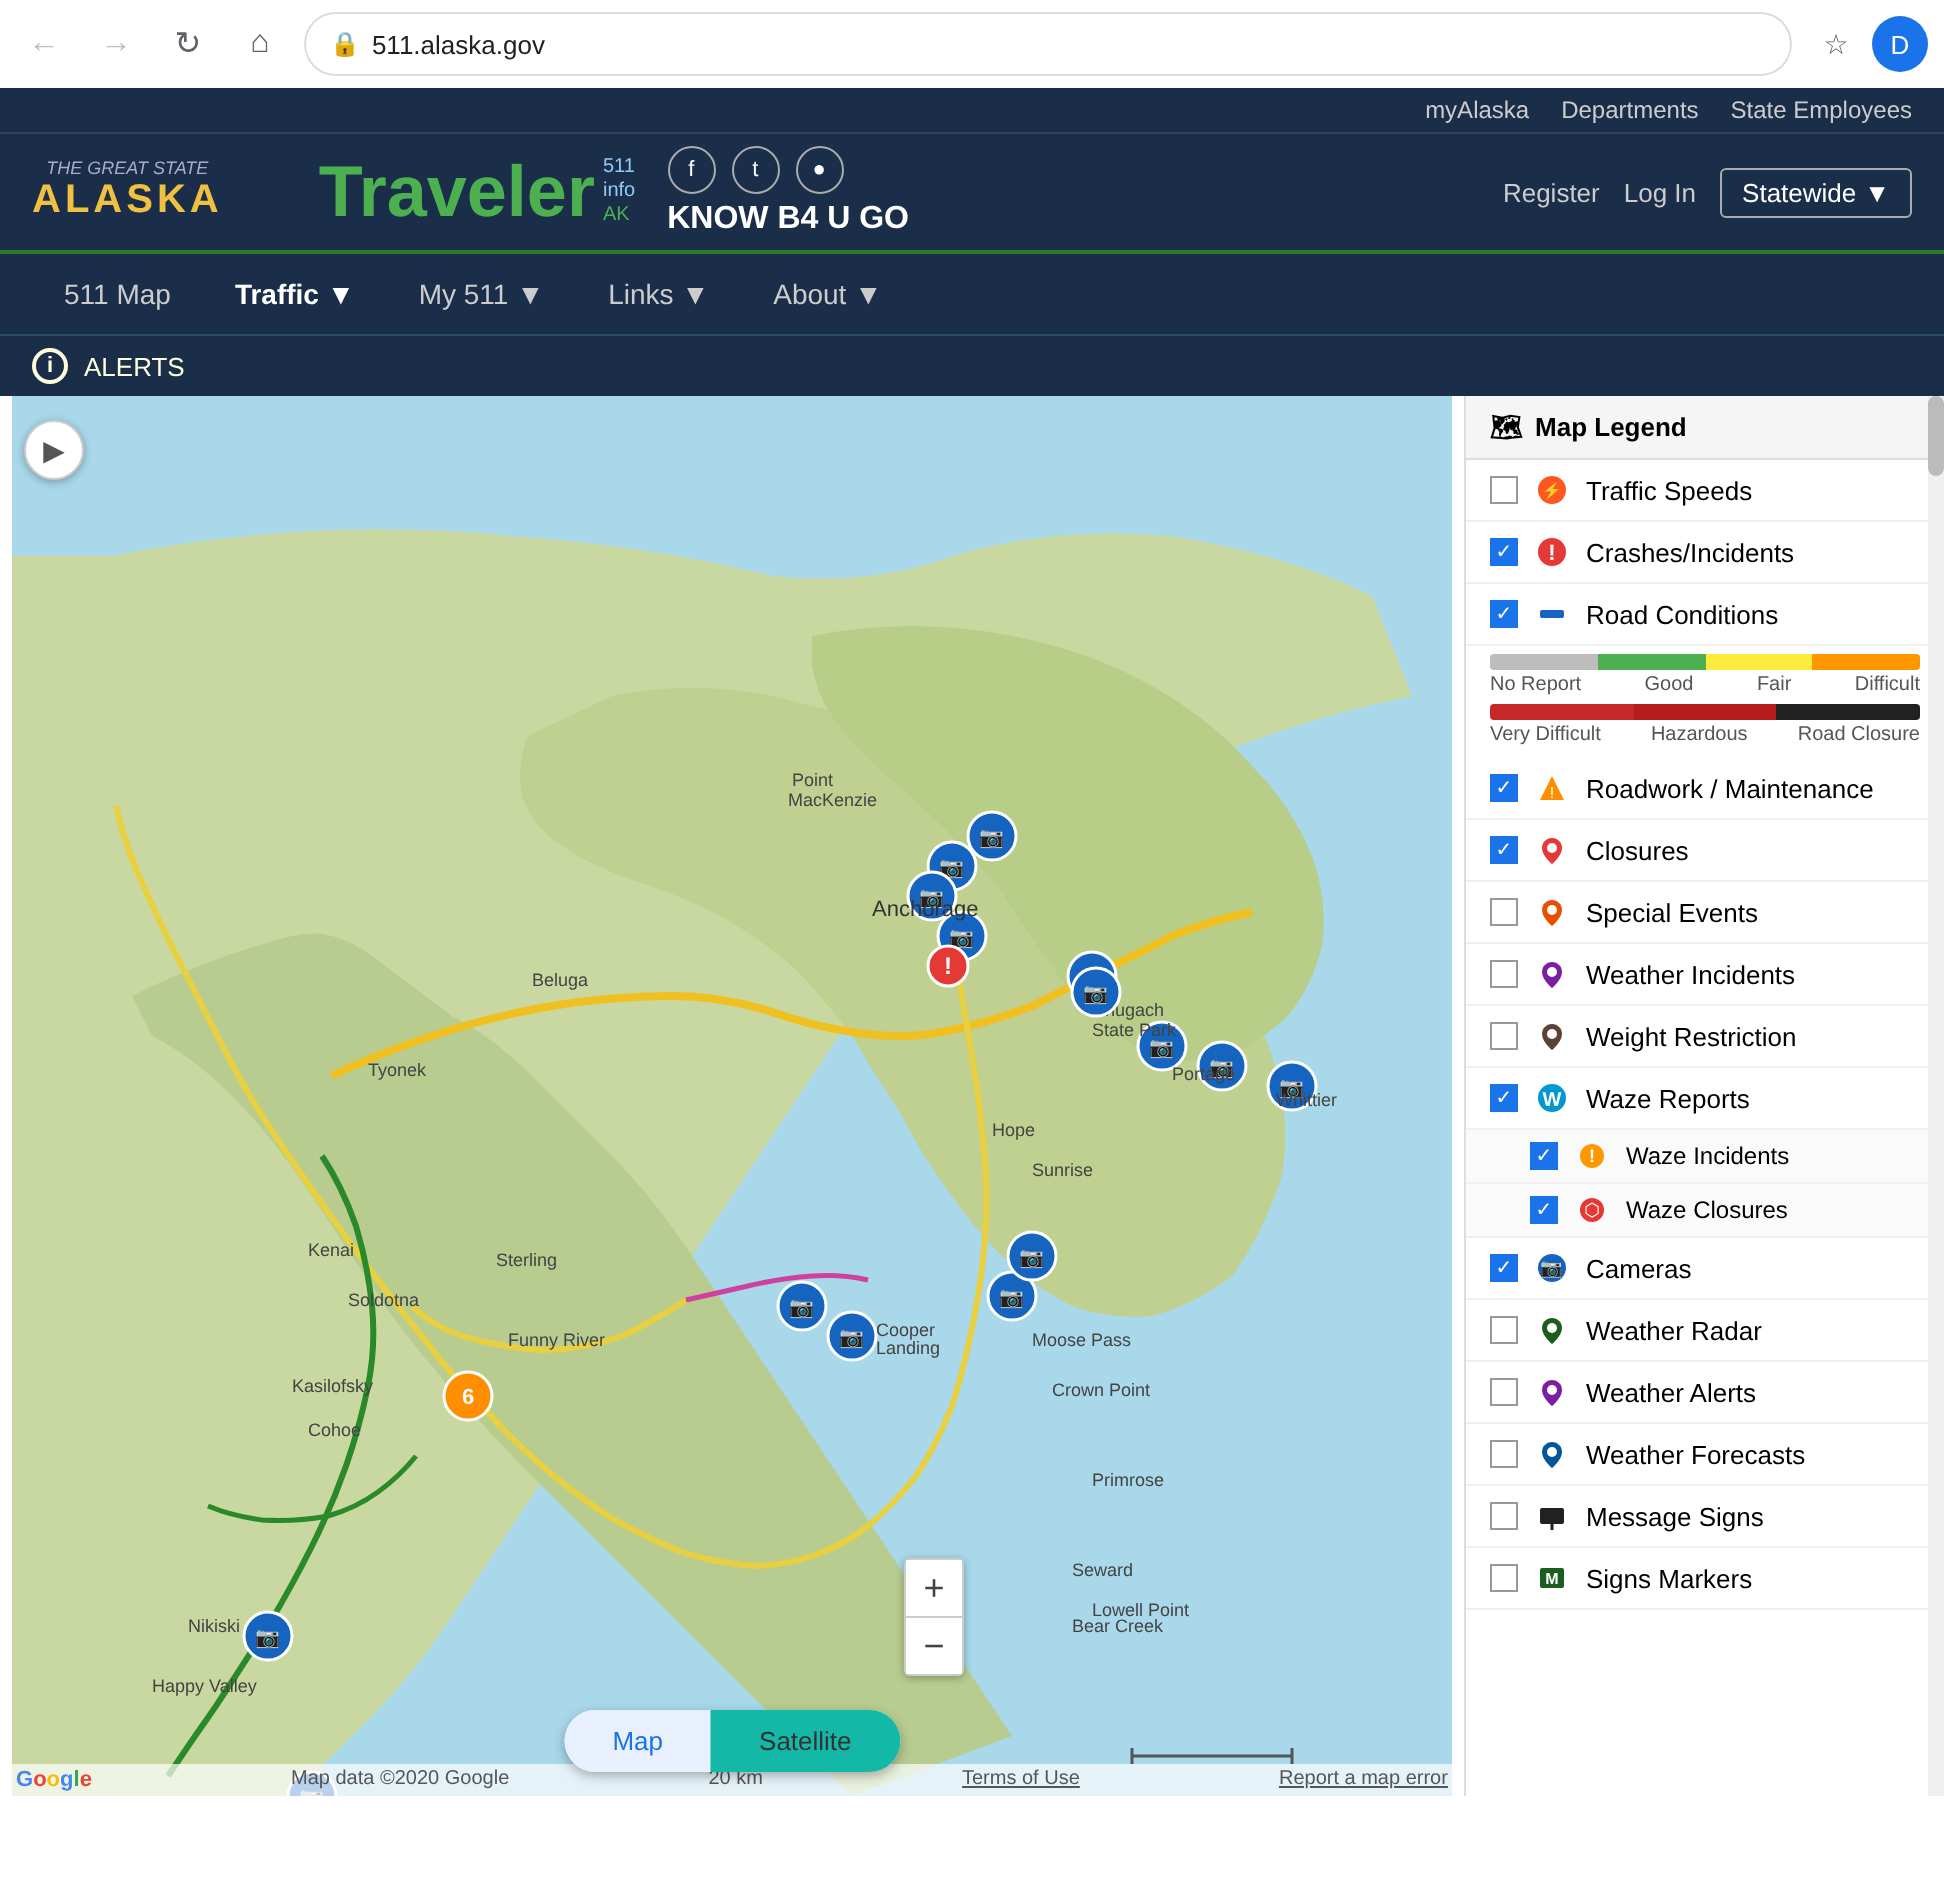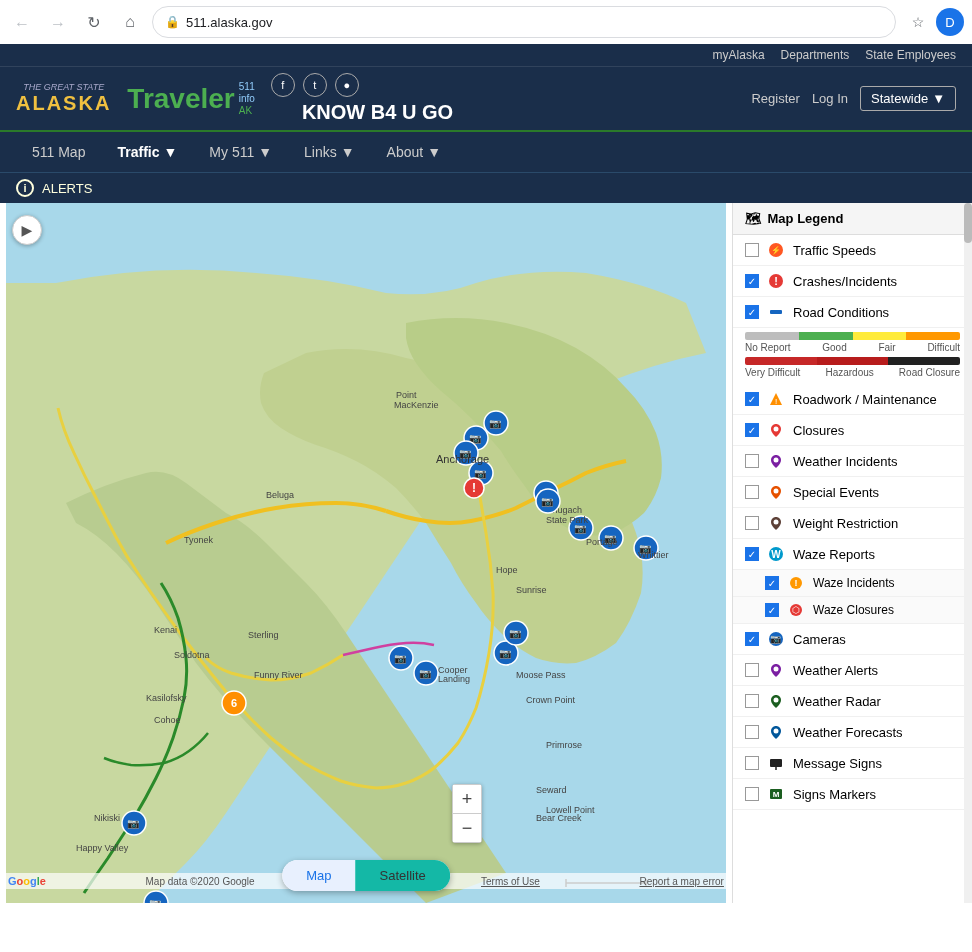--- a/index.html
+++ b/index.html
@@ -91,31 +91,32 @@
       font-weight: bold;
       color: #f0c040;
       letter-spacing: 2px;
     }
     .traveler-logo {
       display: flex;
       align-items: center;
       gap: 2px;
     }
     .traveler-text {
-      font-size: 28px;
+      font-size: 36px;
       font-weight: bold;
       color: #4caf50;
       line-height: 1;
+      margin-left: 32px;
     }
     .site-info {
       flex: 1;
       color: #ccc;
       font-size: 12px;
     }
-    .site-info .know { font-size: 20px; font-weight: bold; color: white; margin-top: 4px; margin-left: 31px; }
+    .site-info .know { font-size: 16px; font-weight: bold; color: white; margin-top: 4px; }
     .social-icons { display: flex; gap: 8px; margin-bottom: 4px; }
     .social-icon {
       width: 24px; height: 24px;
       border-radius: 50%;
       border: 1px solid #aaa;
       display: flex; align-items: center; justify-content: center;
       color: white;
       font-size: 11px;
       cursor: pointer;
     }
@@ -218,26 +219,26 @@
       padding: 8px 24px;
       border: none;
       cursor: pointer;
       font-size: 13px;
       font-weight: 500;
     }
     .map-type-btn.active { background: #e8f0fe; color: #1a73e8; }
     .map-type-btn:not(.active) { background: #14b8a6; color: #333; }
     .map-attribution {
       position: absolute;
-      bottom: 14px;
+      bottom: 0;
       left: 0;
       right: 0;
       display: flex;
       justify-content: space-between;
-      align-items: flex-end;
+      align-items: flex-start;
       padding: 2px 8px;
       font-size: 10px;
       color: #555;
       background: rgba(255,255,255,0.7);
     }
     .map-zoom-controls {
       position: absolute;
       bottom: 60px;
       right: 250px;
       display: flex;
@@ -716,36 +717,36 @@
             <circle cx="8" cy="7" r="2.5" fill="white"></circle>
           </svg>
       </div>
       <span class="legend-label">Closures</span>
     </div>
 
     <div class="legend-item">
       <div class="legend-checkbox"></div>
       <div class="legend-icon">
         <svg width="16" height="16" viewBox="0 0 16 16">
+            <path d="M8,2 C5.2,2 3,4.2 3,7 C3,11 8,15 8,15 C8,15 13,11 13,7 C13,4.2 10.8,2 8,2 Z" fill="#e65100"></path>
+            <circle cx="8" cy="7" r="2.5" fill="white"></circle>
+          </svg>
+      </div>
+      <span class="legend-label">Special Events</span>
+    </div>
+
+    <div class="legend-item">
+      <div class="legend-checkbox"></div>
+      <div class="legend-icon">
+        <svg width="16" height="16" viewBox="0 0 16 16">
             <path d="M8,2 C5.2,2 3,4.2 3,7 C3,11 8,15 8,15 C8,15 13,11 13,7 C13,4.2 10.8,2 8,2 Z" fill="#7b1fa2"></path>
             <circle cx="8" cy="7" r="2.5" fill="white"></circle>
           </svg>
       </div>
       <span class="legend-label">Weather Incidents</span>
-    </div>
-
-    <div class="legend-item">
-      <div class="legend-checkbox"></div>
-      <div class="legend-icon">
-        <svg width="16" height="16" viewBox="0 0 16 16">
-            <path d="M8,2 C5.2,2 3,4.2 3,7 C3,11 8,15 8,15 C8,15 13,11 13,7 C13,4.2 10.8,2 8,2 Z" fill="#e65100"></path>
-            <circle cx="8" cy="7" r="2.5" fill="white"></circle>
-          </svg>
-      </div>
-      <span class="legend-label">Special Events</span>
     </div>
 
     <div class="legend-item">
       <div class="legend-checkbox"></div>
       <div class="legend-icon">
         <svg width="16" height="16" viewBox="0 0 16 16">
             <path d="M8,2 C5.2,2 3,4.2 3,7 C3,11 8,15 8,15 C8,15 13,11 13,7 C13,4.2 10.8,2 8,2 Z" fill="#5d4037"></path>
             <circle cx="8" cy="7" r="2.5" fill="white"></circle>
           </svg>
       </div>
@@ -793,36 +794,36 @@
             <text x="8" y="11" text-anchor="middle" fill="white" font-size="9">📷</text>
           </svg>
       </div>
       <span class="legend-label">Cameras</span>
     </div>
 
     <div class="legend-item">
       <div class="legend-checkbox"></div>
       <div class="legend-icon">
         <svg width="16" height="16" viewBox="0 0 16 16">
+            <path d="M8,2 C5.2,2 3,4.2 3,7 C3,11 8,15 8,15 C8,15 13,11 13,7 C13,4.2 10.8,2 8,2 Z" fill="#1b5e20"></path>
+            <circle cx="8" cy="7" r="2.5" fill="white"></circle>
+          </svg>
+      </div>
+      <span class="legend-label">Weather Radar</span>
+    </div>
+
+    <div class="legend-item">
+      <div class="legend-checkbox"></div>
+      <div class="legend-icon">
+        <svg width="16" height="16" viewBox="0 0 16 16">
             <path d="M8,2 C5.2,2 3,4.2 3,7 C3,11 8,15 8,15 C8,15 13,11 13,7 C13,4.2 10.8,2 8,2 Z" fill="#7b1fa2"></path>
             <circle cx="8" cy="7" r="2.5" fill="white"></circle>
           </svg>
       </div>
       <span class="legend-label">Weather Alerts</span>
-    </div>
-
-    <div class="legend-item">
-      <div class="legend-checkbox"></div>
-      <div class="legend-icon">
-        <svg width="16" height="16" viewBox="0 0 16 16">
-            <path d="M8,2 C5.2,2 3,4.2 3,7 C3,11 8,15 8,15 C8,15 13,11 13,7 C13,4.2 10.8,2 8,2 Z" fill="#1b5e20"></path>
-            <circle cx="8" cy="7" r="2.5" fill="white"></circle>
-          </svg>
-      </div>
-      <span class="legend-label">Weather Radar</span>
     </div>
 
     <div class="legend-item">
       <div class="legend-checkbox"></div>
       <div class="legend-icon">
         <svg width="16" height="16" viewBox="0 0 16 16">
             <path d="M8,2 C5.2,2 3,4.2 3,7 C3,11 8,15 8,15 C8,15 13,11 13,7 C13,4.2 10.8,2 8,2 Z" fill="#01579b"></path>
             <circle cx="8" cy="7" r="2.5" fill="white"></circle>
           </svg>
       </div>

